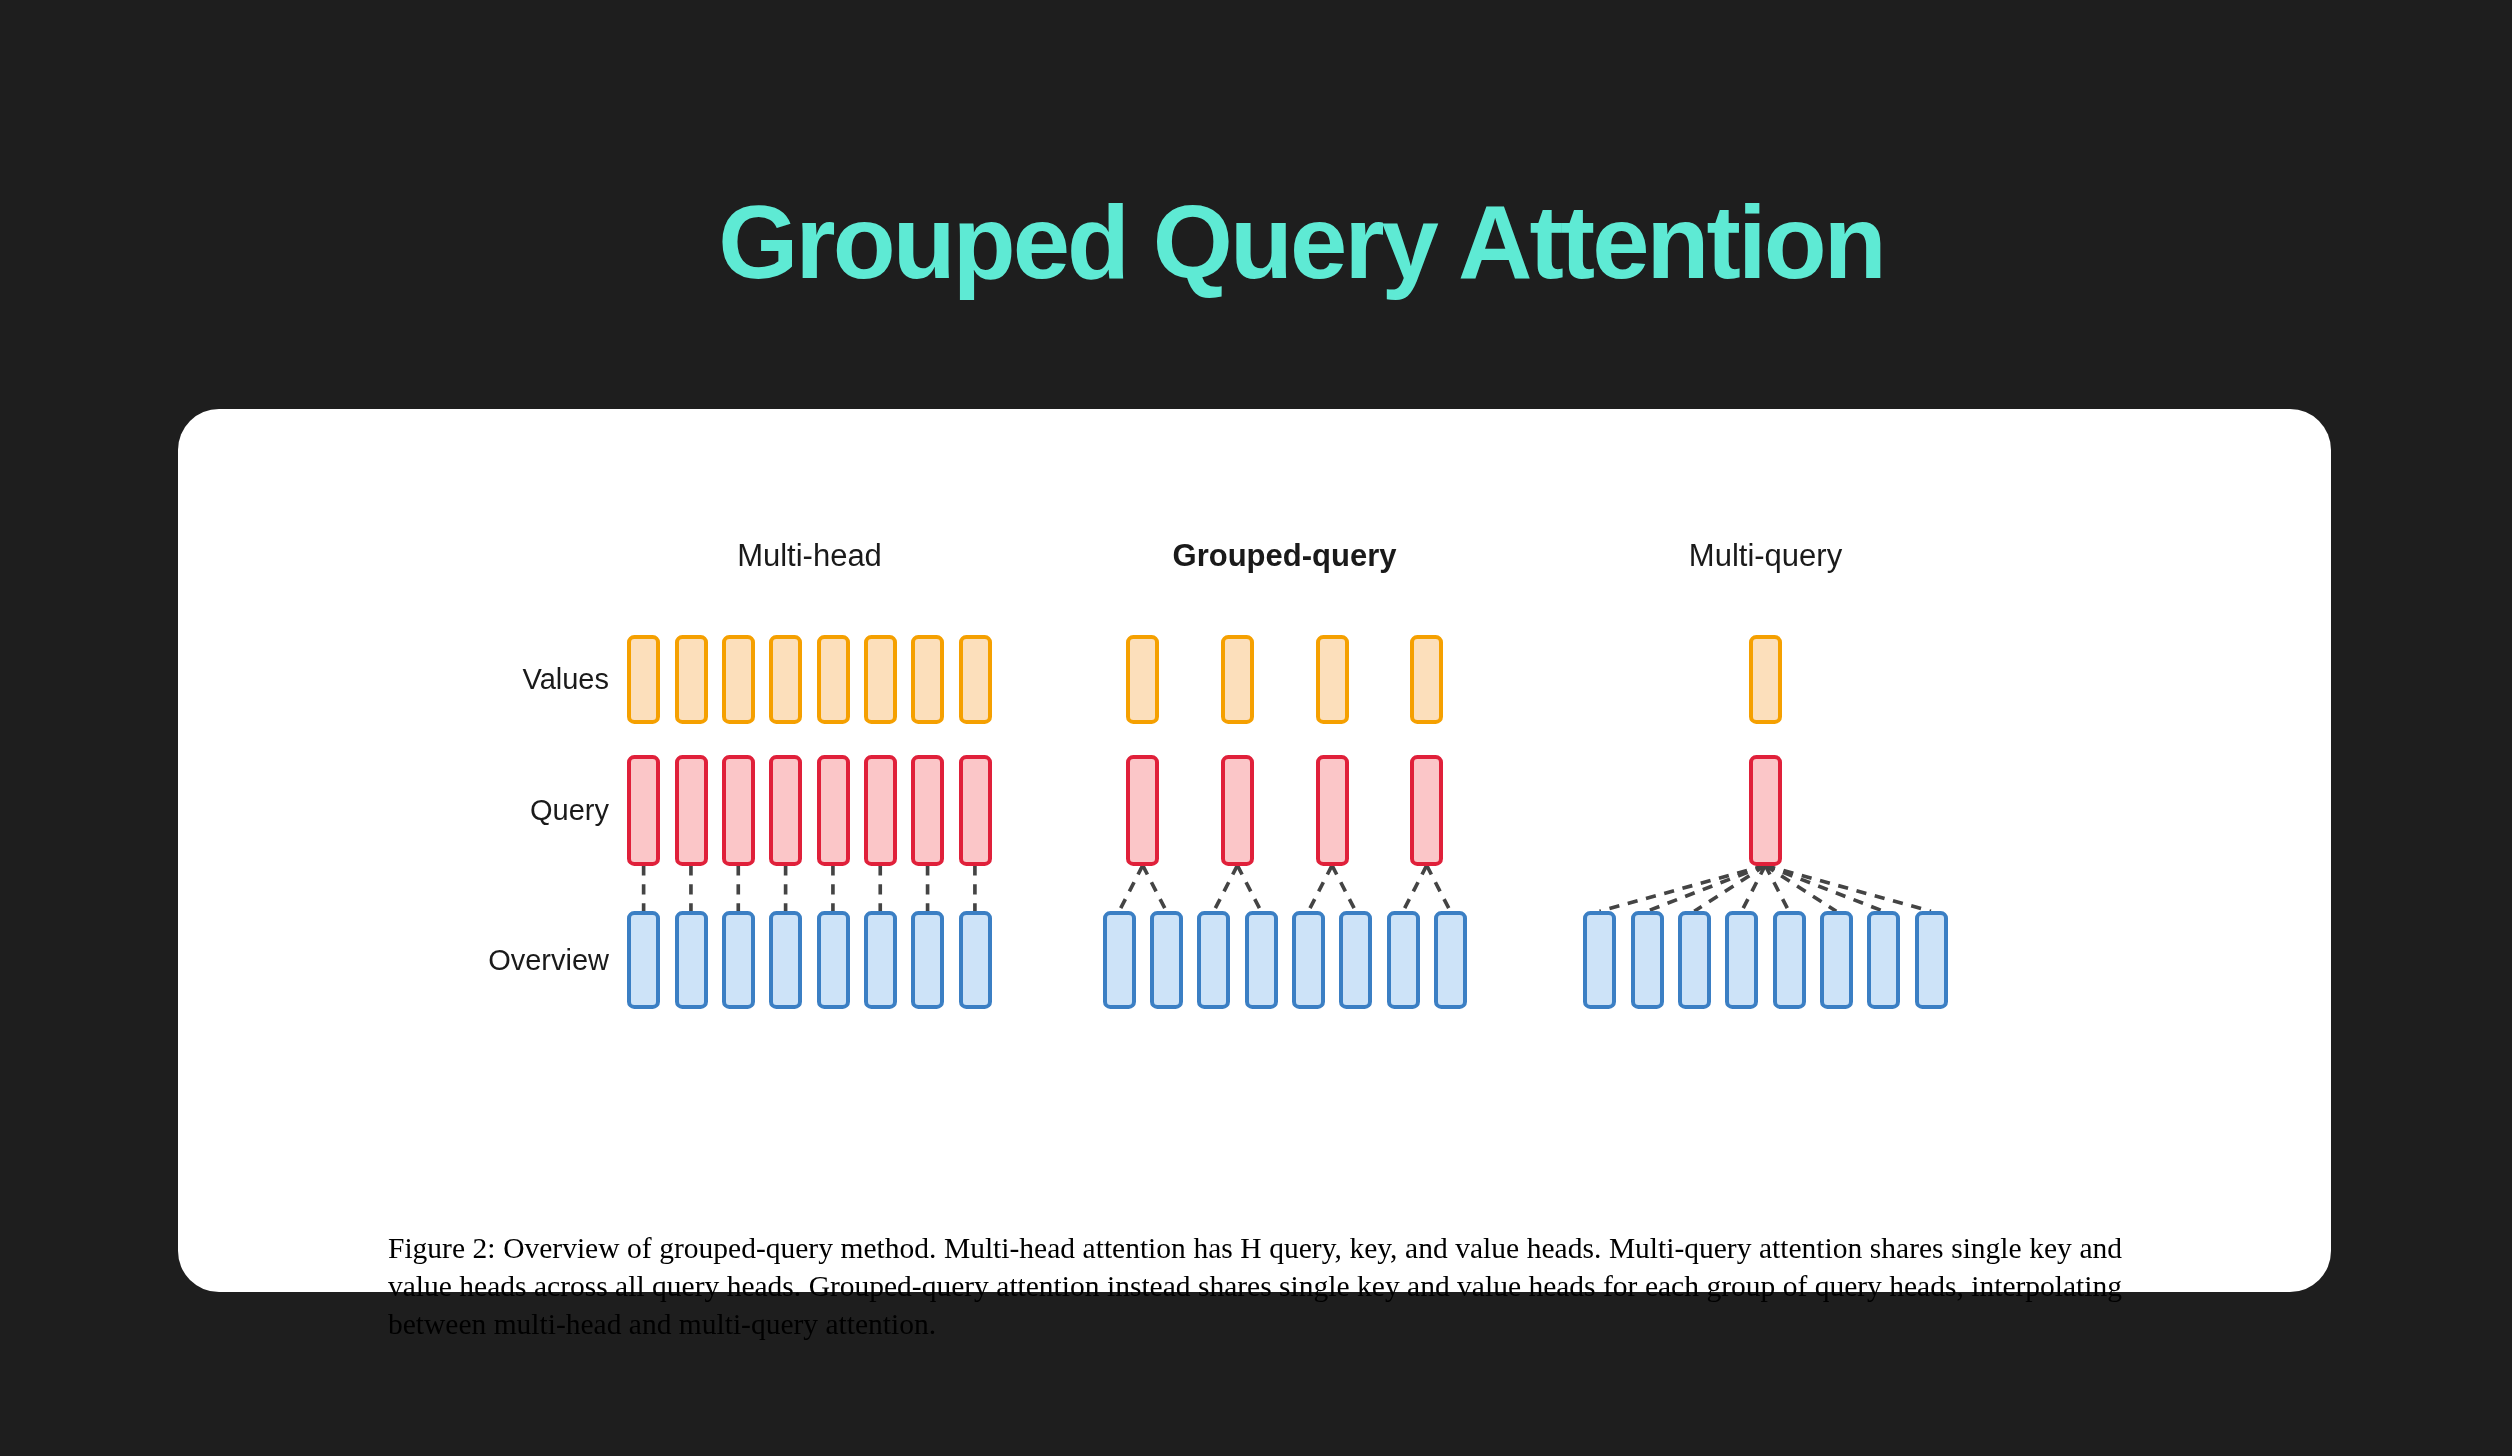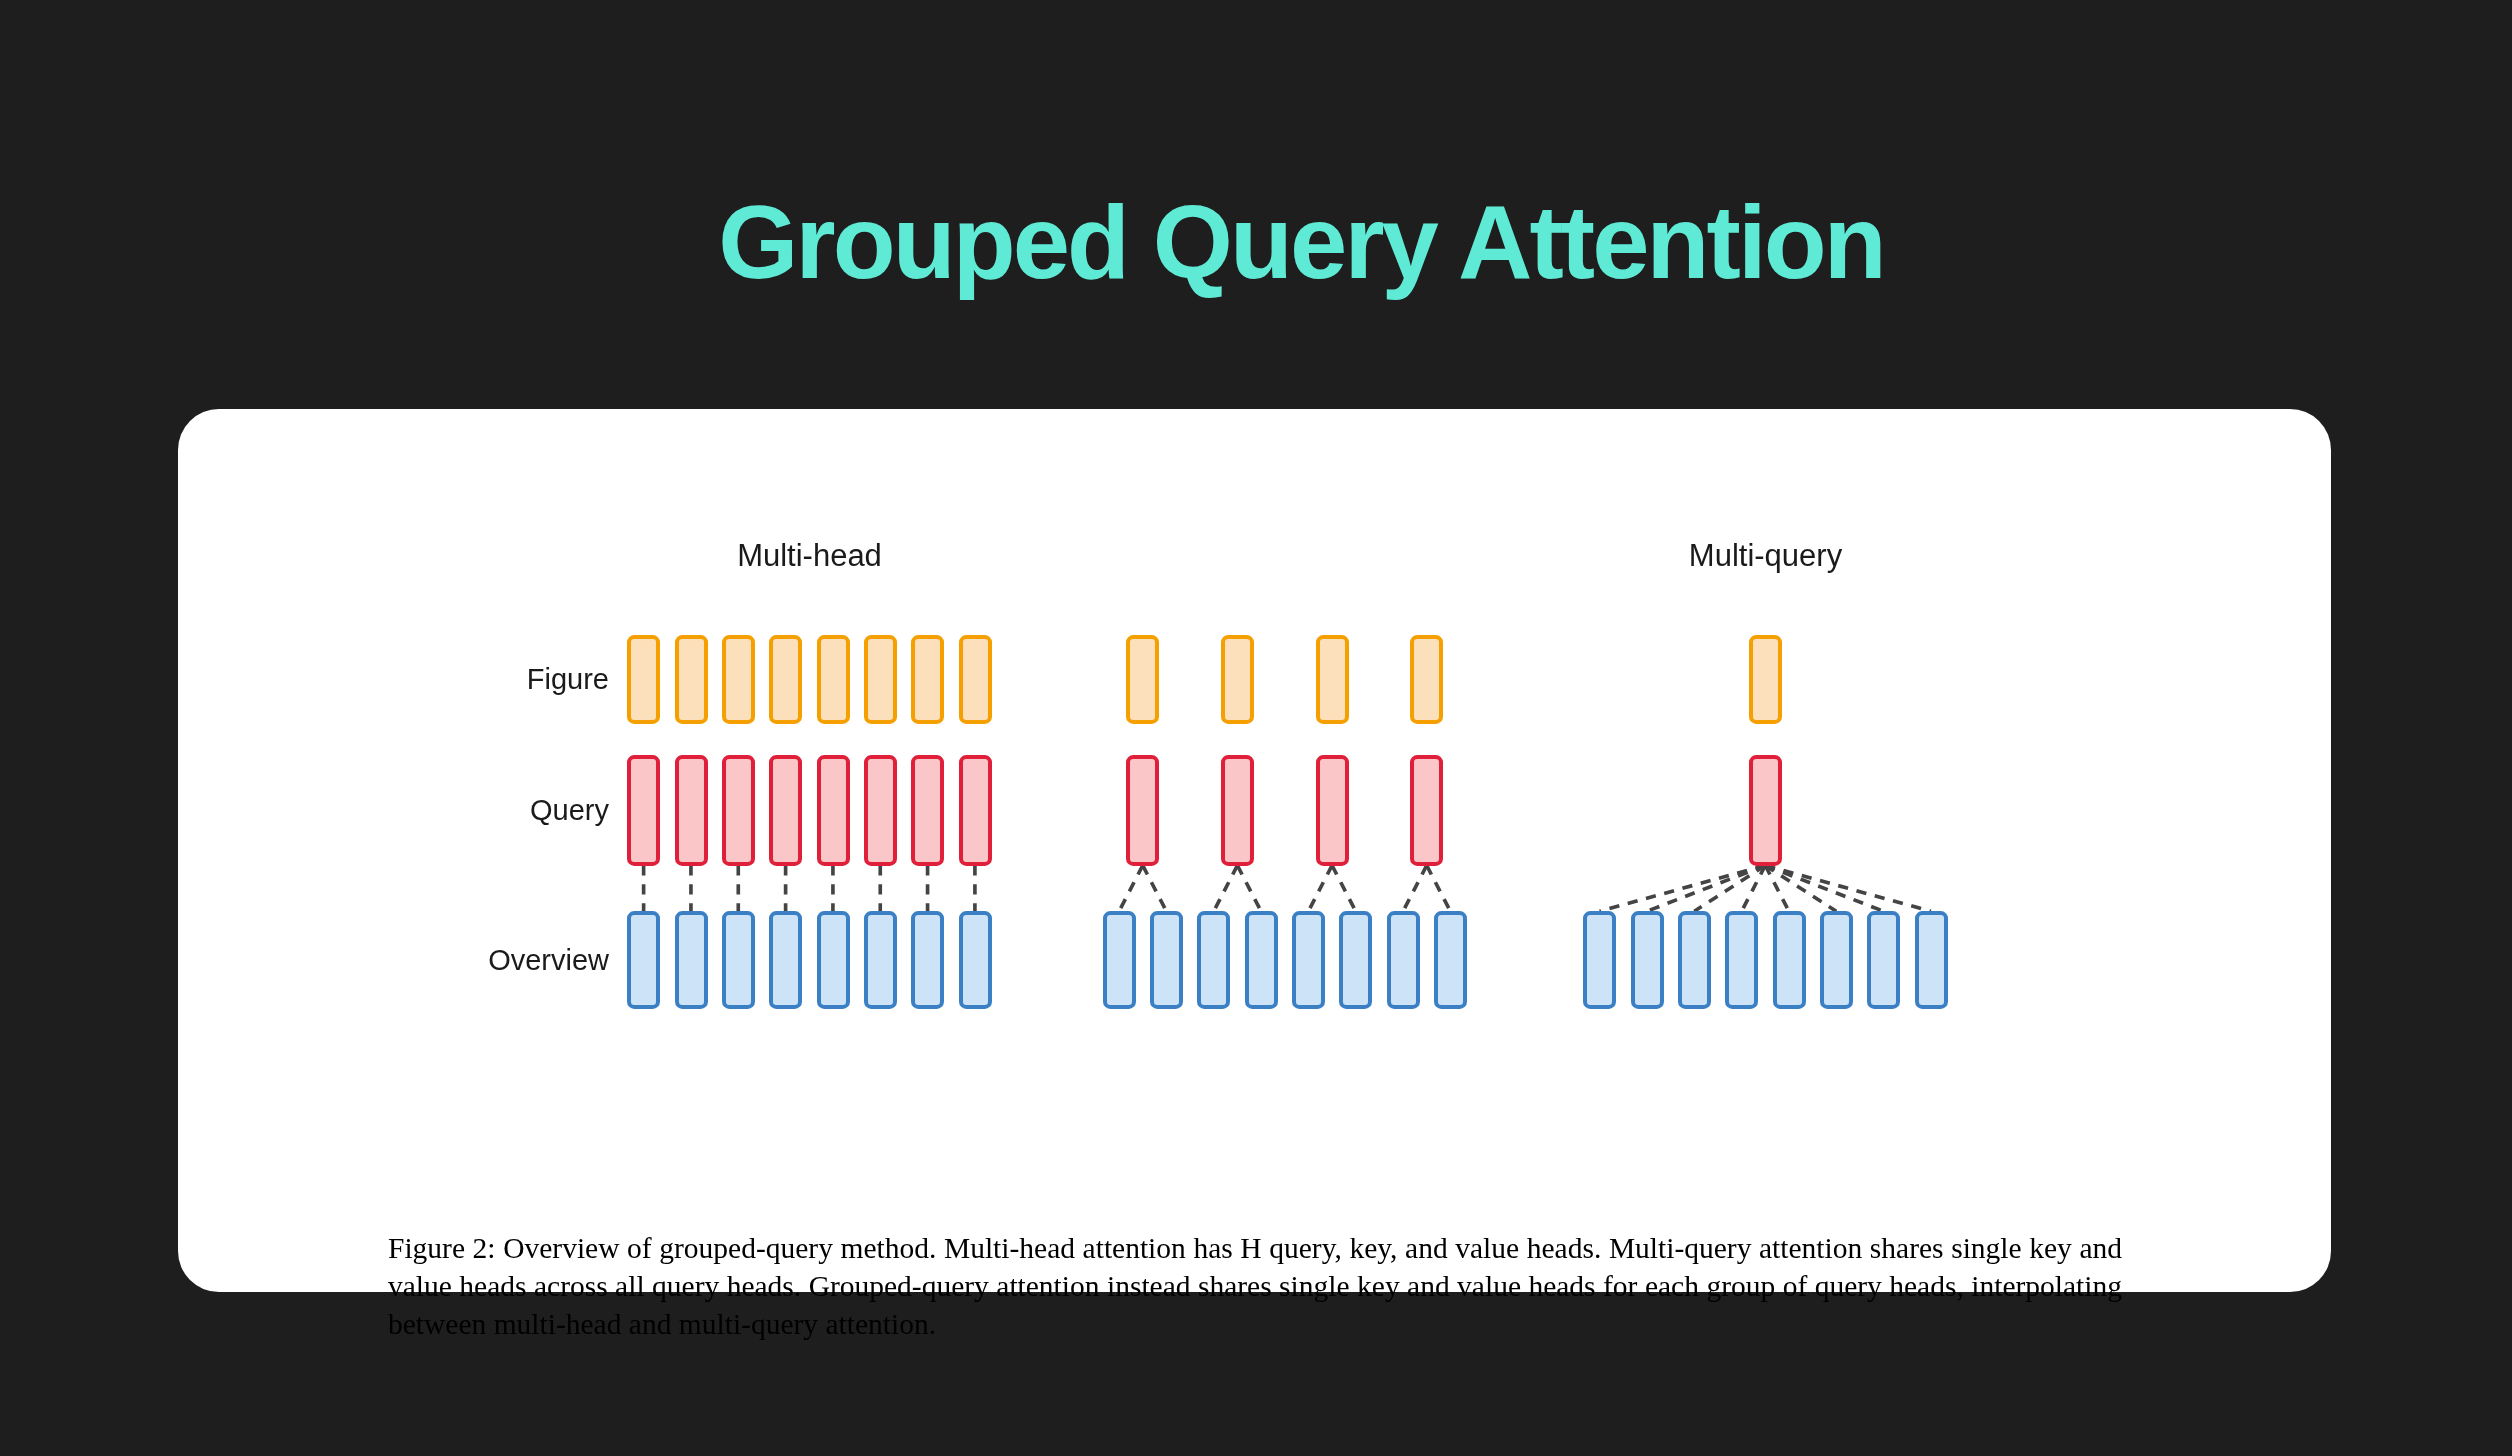--- a/index.html
+++ b/index.html
@@ -120,23 +120,24 @@
 </head>
 <body>
 
 <h1 id="slide-title">Grouped Query Attention</h1>
 
 <div id="figure-card">
 
   <div id="figure-diagram">
 
     <div class="panel-title" id="panel-title-0" style="left: 0px; width: 2153px; top: 131px; text-align: center; padding-left: 0px; transform: translateX(-445px);">Multi-head</div>
+    <div class="panel-title bold" id="panel-title-1" style="left: 0px; width: 2153px; top: 131px; text-align: center; padding-left: 0px; transform: translateX(30px);">Grouped-query</div>
     <div class="panel-title" id="panel-title-2" style="left: 0px; width: 2153px; top: 131px; text-align: center; padding-left: 0px; transform: translateX(511px);">Multi-query</div>
 
-    <div class="row-label" id="row-label-0" style="left: 0px; width: 431px; top: 256px;">Figure</div>
+    <div class="row-label" id="row-label-0" style="left: 0px; width: 431px; top: 256px;">Values</div>
     <div class="row-label" id="row-label-1" style="left: 0px; width: 431px; top: 387px;">Query</div>
     <div class="row-label" id="row-label-2" style="left: 0px; width: 431px; top: 537px;">Overview</div>
 
     <svg id="connector-layer" viewBox="0 0 2957 1213" preserveAspectRatio="none">
         <line x1="639.5" y1="627" x2="639.5" y2="690" stroke="#444444" stroke-width="5" stroke-dasharray="14 12"></line>
         <line x1="704.5" y1="627" x2="704.5" y2="690" stroke="#444444" stroke-width="5" stroke-dasharray="14 12"></line>
         <line x1="769.5" y1="627" x2="769.5" y2="690" stroke="#444444" stroke-width="5" stroke-dasharray="14 12"></line>
         <line x1="834.5" y1="627" x2="834.5" y2="690" stroke="#444444" stroke-width="5" stroke-dasharray="14 12"></line>
         <line x1="899.5" y1="627" x2="899.5" y2="690" stroke="#444444" stroke-width="5" stroke-dasharray="14 12"></line>
         <line x1="964.5" y1="627" x2="964.5" y2="690" stroke="#444444" stroke-width="5" stroke-dasharray="14 12"></line>

